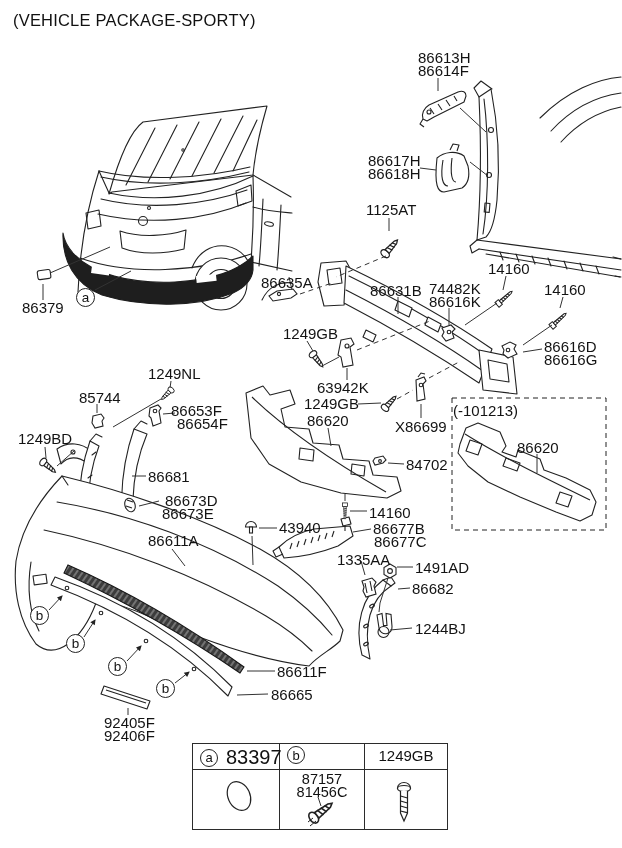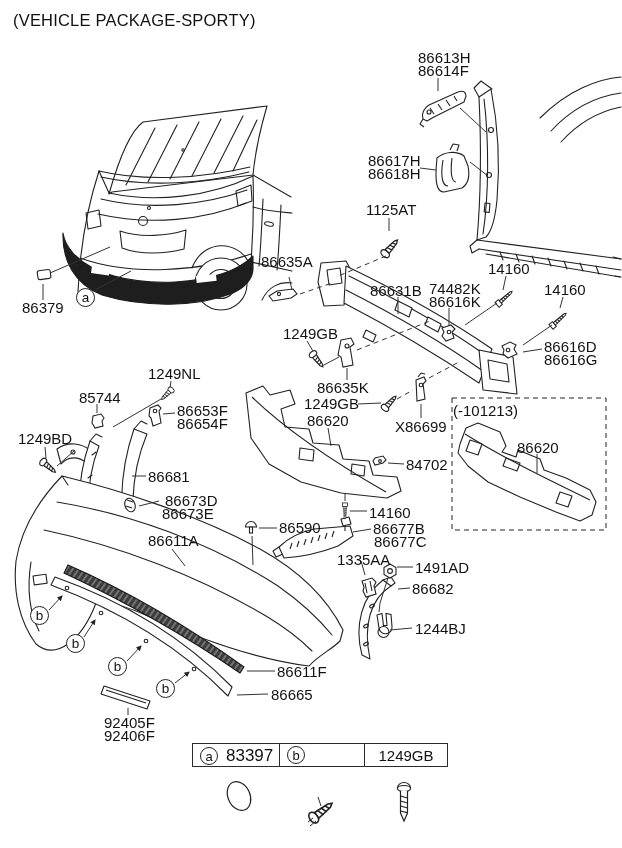--- a/index.html
+++ b/index.html
@@ -12,21 +12,21 @@
         display:flex;align-items:center;justify-content:center;font-size:13.5px;line-height:1;
         color:#131313;background:#fff;box-sizing:border-box;}
   .reftable{position:absolute;left:192px;top:743px;width:252px;border-collapse:collapse;
             table-layout:fixed;background:transparent;}
   .reftable td{border:1.5px solid #2b2b2b;padding:0;vertical-align:top;background:transparent;}
   .reftable .hdr{height:22px;}
   .reftable .bod{height:60px;}
   .hcell{display:flex;align-items:center;gap:8px;padding:2px 0 0 7px;}
   .tcirc{width:18px;height:18px;border:1.4px solid #222;border-radius:50%;flex:0 0 auto;
          display:flex;align-items:center;justify-content:center;font-size:13px;background:#fff;box-sizing:border-box;}
-  .hnum{font-size:17px;}
+  .hnum{font-size:20px;}
   .hnum-c{display:block;text-align:center;font-size:15px;padding-top:3px;}
   .b2txt{text-align:center;font-size:14.5px;line-height:13px;padding-top:3px;}
 </style>
 </head>
 <body>
 
 <div class="stage">
 
 <svg class="art" width="622" height="848" viewBox="0 0 622 848">
   <defs>
@@ -355,45 +355,45 @@
   </g>
 </svg>
 
 <div class="title">(VEHICLE PACKAGE-SPORTY)</div>
 
 <div class="lbl" style="left:418px;top:51px">86613H</div>
 <div class="lbl" style="left:418px;top:64px">86614F</div>
 <div class="lbl" style="left:368px;top:154px">86617H</div>
 <div class="lbl" style="left:368px;top:167px">86618H</div>
 <div class="lbl" style="left:366px;top:203px">1125AT</div>
-<div class="lbl" style="left:261px;top:255px">86635A</div>
+<div class="lbl" style="left:261px;top:276px">86635A</div>
 <div class="lbl" style="left:370px;top:284px">86631B</div>
 <div class="lbl" style="left:429px;top:282px">74482K</div>
 <div class="lbl" style="left:429px;top:295px">86616K</div>
 <div class="lbl" style="left:488px;top:262px">14160</div>
 <div class="lbl" style="left:544px;top:283px">14160</div>
 <div class="lbl" style="left:544px;top:340px">86616D</div>
 <div class="lbl" style="left:544px;top:353px">86616G</div>
 <div class="lbl" style="left:283px;top:327px">1249GB</div>
-<div class="lbl" style="left:317px;top:381px">86635K</div>
+<div class="lbl" style="left:317px;top:381px">63942K</div>
 <div class="lbl" style="left:304px;top:397px">1249GB</div>
 <div class="lbl" style="left:307px;top:414px">86620</div>
 <div class="lbl" style="left:395px;top:420px">X86699</div>
 <div class="lbl" style="left:406px;top:458px">84702</div>
 <div class="lbl" style="left:22px;top:301px">86379</div>
 <div class="lbl" style="left:148px;top:367px">1249NL</div>
 <div class="lbl" style="left:79px;top:391px">85744</div>
-<div class="lbl" style="left:177px;top:404px">86653F</div>
+<div class="lbl" style="left:171px;top:404px">86653F</div>
 <div class="lbl" style="left:177px;top:417px">86654F</div>
 <div class="lbl" style="left:18px;top:432px">1249BD</div>
 <div class="lbl" style="left:148px;top:470px">86681</div>
 <div class="lbl" style="left:165px;top:494px">86673D</div>
 <div class="lbl" style="left:162px;top:507px">86673E</div>
 <div class="lbl" style="left:148px;top:534px">86611A</div>
-<div class="lbl" style="left:279px;top:521px">86590</div>
+<div class="lbl" style="left:279px;top:521px">43940</div>
 <div class="lbl" style="left:369px;top:506px">14160</div>
 <div class="lbl" style="left:373px;top:522px">86677B</div>
 <div class="lbl" style="left:374px;top:535px">86677C</div>
 <div class="lbl" style="left:337px;top:553px">1335AA</div>
 <div class="lbl" style="left:415px;top:561px">1491AD</div>
 <div class="lbl" style="left:412px;top:582px">86682</div>
 <div class="lbl" style="left:415px;top:622px">1244BJ</div>
 <div class="lbl" style="left:277px;top:665px">86611F</div>
 <div class="lbl" style="left:271px;top:688px">86665</div>
 <div class="lbl" style="left:104px;top:716px">92405F</div>
@@ -418,16 +418,26 @@
     </td>
     <td style="width:84px">
       <div class="hcell">
         <span class="tcirc">b</span>
       </div>
     </td>
     <td style="width:82px">
       <span class="hnum-c">1249GB</span>
     </td>
   </tr>
+  <tr class="bod">
+    <td></td>
+    <td>
+      <div class="b2txt">
+        <div>87157</div>
+        <div>81456C</div>
+      </div>
+    </td>
+    <td></td>
+  </tr>
 </tbody>
     </table>
 
 </div>
 
 </body></html>

